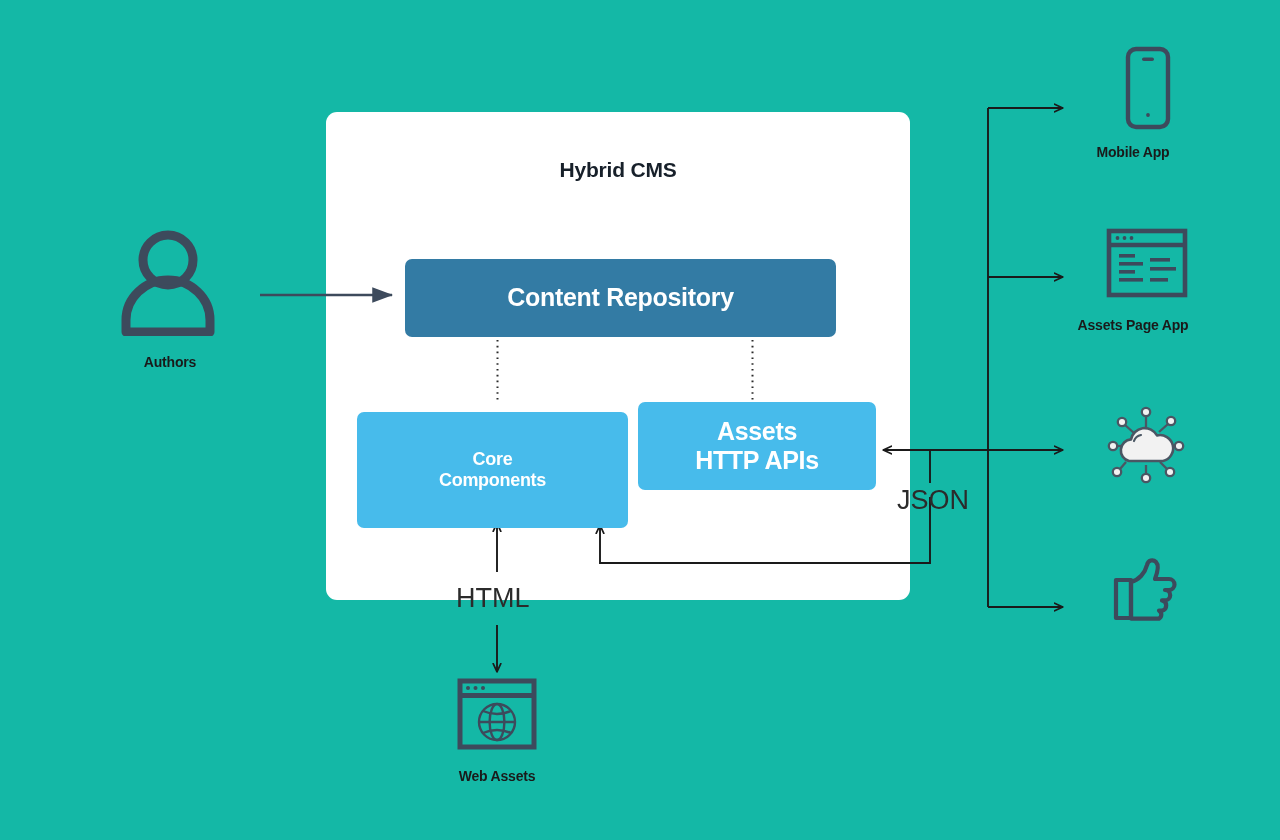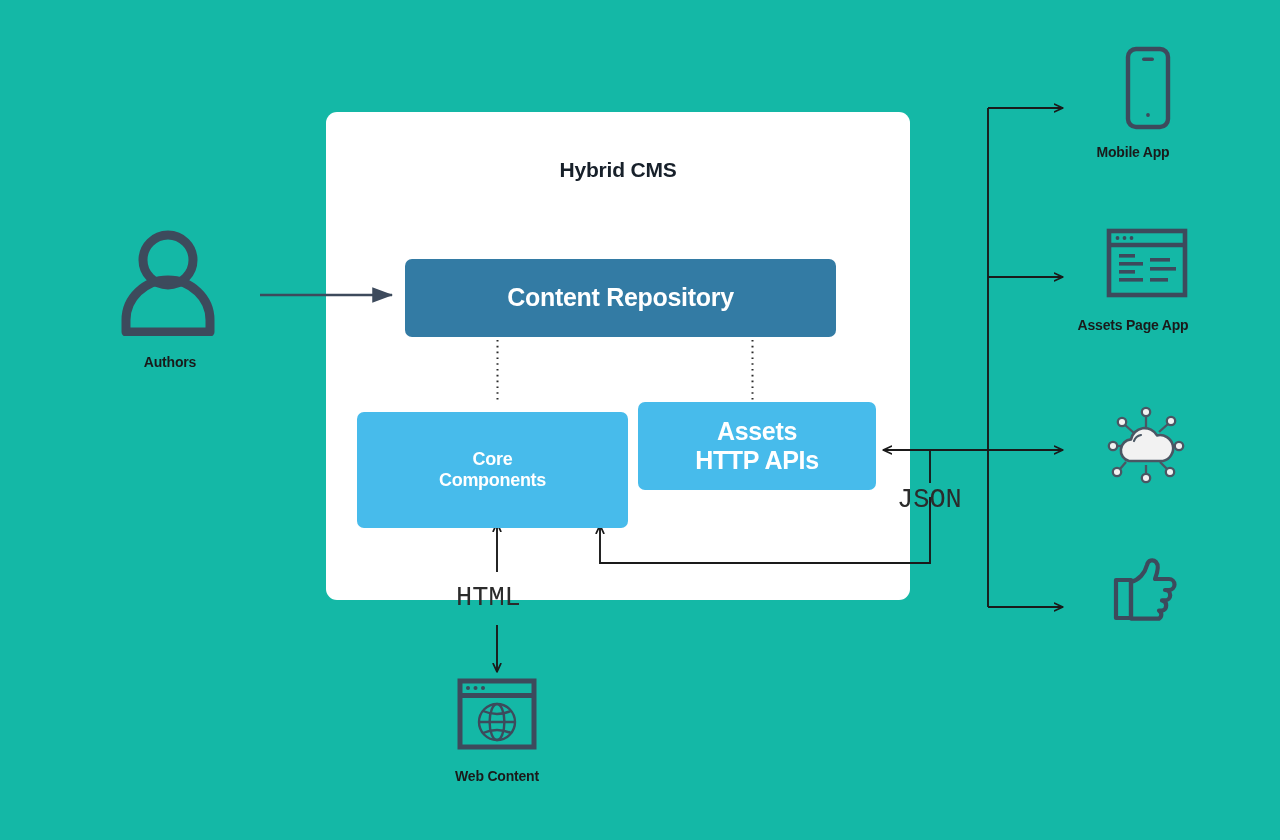--- a/index.html
+++ b/index.html
@@ -89,21 +89,21 @@
     letter-spacing: -0.3px;
   }
   .box-line-2 { display: block; }
   
   .edge-label {
     position: absolute;
     font-size: 27px;
     color: #2b2b2b;
     font-weight: normal;
     white-space: nowrap;
-    font-family: Liberation Mono, monospace;
+    font-family: Liberation Sans, sans-serif;
   }
   .label-html { left: 456px; top: 583px; }
   .label-json { left: 897px; top: 485px; }
   
   .node-caption {
     position: absolute;
     text-align: center;
     font-size: 14px;
     font-weight: bold;
     color: #1a1a1a;
@@ -216,21 +216,21 @@
       <circle cx="11" cy="10" r="2" fill="#3d4a5c"></circle>
       <circle cx="18.5" cy="10" r="2" fill="#3d4a5c"></circle>
       <circle cx="26" cy="10" r="2" fill="#3d4a5c"></circle>
       <circle cx="40" cy="44" r="18" fill="none" stroke="#3d4a5c" stroke-width="2.4"></circle>
       <ellipse cx="40" cy="44" rx="7.4" ry="18" fill="none" stroke="#3d4a5c" stroke-width="2.4"></ellipse>
       <line x1="22" y1="44" x2="58" y2="44" stroke="#3d4a5c" stroke-width="2.4"></line>
       <path d="M26,33 Q40,39 54,33" fill="none" stroke="#3d4a5c" stroke-width="2.4"></path>
       <path d="M26,55 Q40,49 54,55" fill="none" stroke="#3d4a5c" stroke-width="2.4"></path>
     </svg>
   </div>
-  <div class="node-caption cap-webbrowser">Web Content</div>
+  <div class="node-caption cap-webbrowser">Web Assets</div>
 
   <div class="icon-wrap icon-mobile">
     <svg width="46" height="84" viewBox="0 0 46 84" xmlns="http://www.w3.org/2000/svg">
       <rect x="3" y="3" width="40" height="78" rx="8" ry="8" fill="none" stroke="#3d4a5c" stroke-width="4.4"></rect>
       <rect x="17" y="11.5" width="12" height="3.6" rx="1.8" fill="#3d4a5c"></rect>
       <circle cx="23" cy="69" r="1.9" fill="#3d4a5c"></circle>
     </svg>
   </div>
   <div class="node-caption cap-mobile">Mobile App</div>
 

